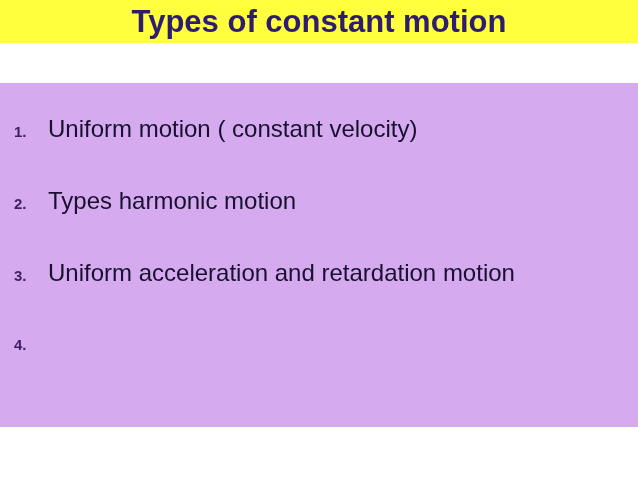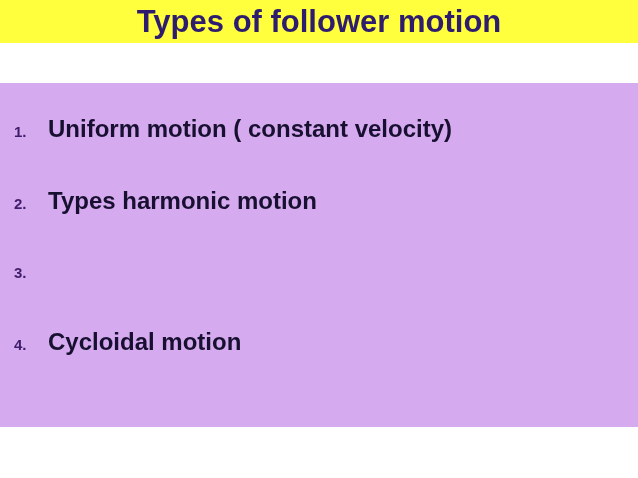--- a/index.html
+++ b/index.html
@@ -59,52 +59,52 @@
   }
   .item-number {
     flex: 0 0 34px;
     width: 34px;
     font-size: 15px;
     font-weight: bold;
     color: #3F1D6B;
   }
   .item-text {
     font-size: 24px;
-    font-weight: bold;
+    font-weight: normal;
     color: #181030;
     white-space: nowrap;
   }
 </style>
 </head>
 <body>
 
 <div class="slide">
 
   <div class="header">
-    <h1 class="title">Types of follower motion</h1>
+    <h1 class="title">Types of constant motion</h1>
   </div>
 
   <div class="panel">
     <ul class="list">
 
       <li class="item">
         <span class="item-number">1.</span>
         <span class="item-text">Uniform motion ( constant velocity)</span>
       </li>
 
       <li class="item">
         <span class="item-number">2.</span>
         <span class="item-text">Types harmonic motion</span>
       </li>
 
       <li class="item">
         <span class="item-number">3.</span>
+        <span class="item-text">Uniform acceleration and retardation motion</span>
       </li>
 
       <li class="item">
         <span class="item-number">4.</span>
-        <span class="item-text">Cycloidal motion</span>
       </li>
 
     </ul>
   </div>
 
 </div>
 
 </body></html>

